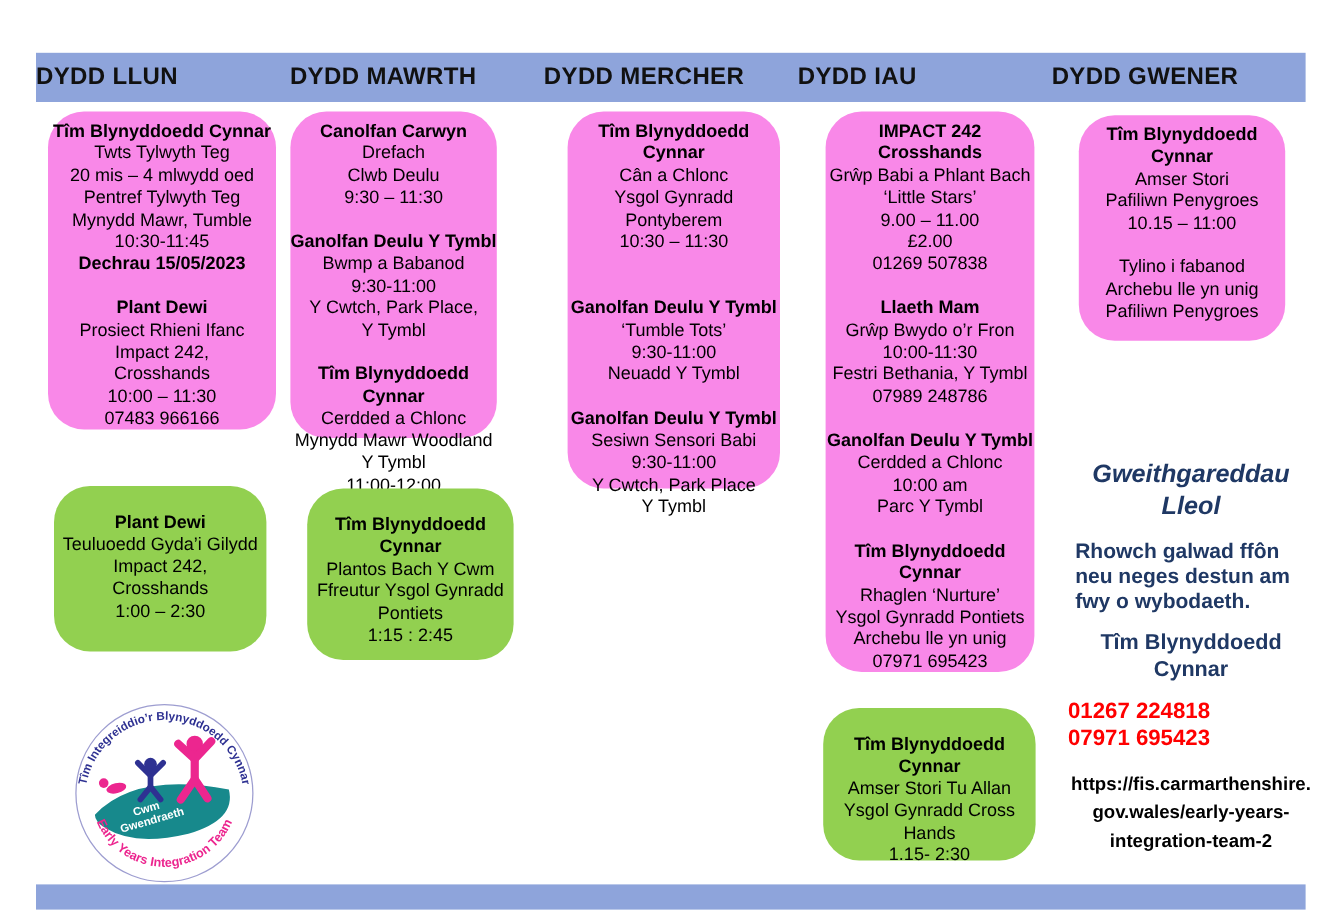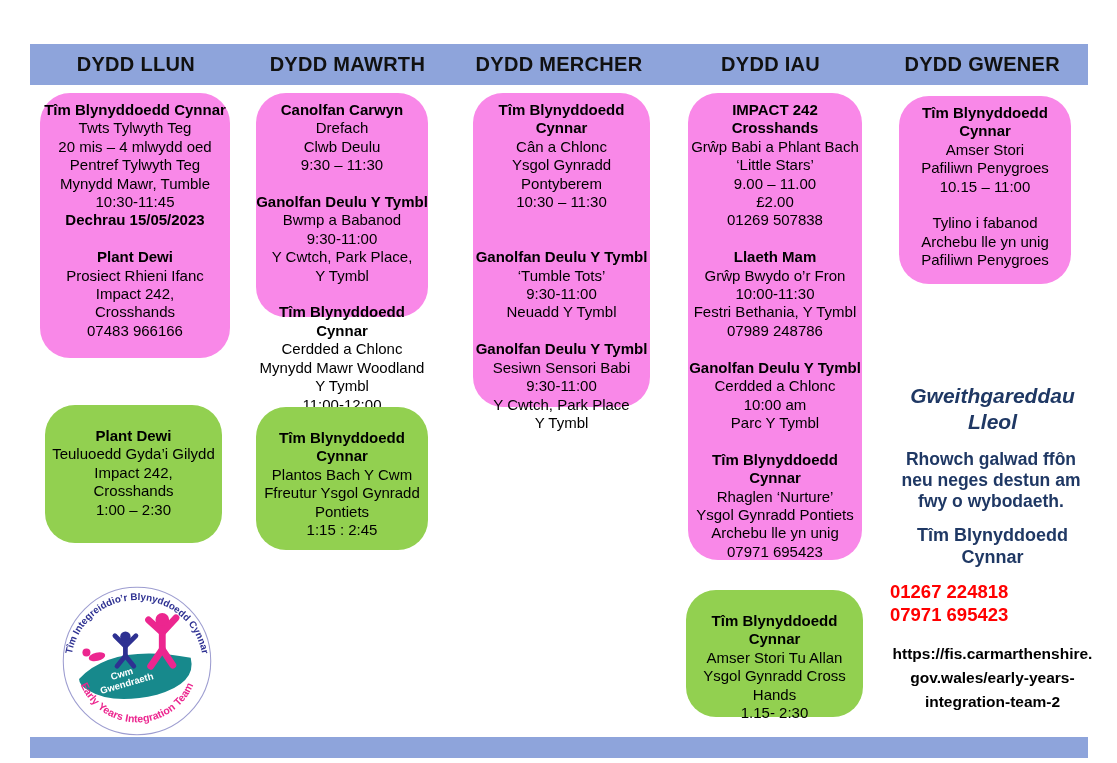--- a/index.html
+++ b/index.html
@@ -8,44 +8,44 @@
     font-family:"Liberation Sans", sans-serif;color:#000;
   }
   .header-bar{
     position:absolute;left:30px;top:44px;width:1058px;height:41px;
     background:var(--header-bar,#8EA4DB);display:flex;align-items:center;
   }
   .footer-bar{
     position:absolute;left:30px;top:737px;width:1058px;height:21px;
     background:var(--header-bar,#8EA4DB);
   }
-  .day{flex:1;text-align:center;font-size:20px;font-weight:bold;color:#111;letter-spacing:.3px;}
+  .day{flex:1;font-size:20px;font-weight:bold;color:#111;letter-spacing:.3px;}
   .card{
     position:absolute;border-radius:30px;text-align:center;
     font-size:15px;line-height:18.4px;padding-top:8px;box-sizing:border-box;color:#000;
   }
   .card.pink{background:var(--pink-card,#F988E8);}
   .card.green{background:var(--green-card,#92D050);padding-top:22px;}
   .card .line{min-height:18.4px;}
   .bold{font-weight:bold;}
   #card-mon-pink{left:40px;top:93px;width:190px;height:265px;}
   #card-mon-green{left:45px;top:405px;width:177px;height:138px;}
-  #card-tue-pink{left:256px;top:93px;width:172px;height:224px;}
+  #card-tue-pink{left:242px;top:93px;width:172px;height:272px;}
   #card-tue-green{left:256px;top:407px;width:172px;height:143px;}
   #card-wed-pink{left:473px;top:93px;width:177px;height:314px;}
   #card-thu-pink{left:688px;top:93px;width:174px;height:467px;}
   #card-thu-green{left:686px;top:590px;width:177px;height:127px;}
   #card-fri-pink{left:899px;top:96px;width:172px;height:188px;}
   .info-panel{position:absolute;left:890px;top:383px;width:205px;}
   .info-title{
     font-size:21px;line-height:26px;font-weight:bold;text-align:center;
     color:var(--navy,#1F3864);margin:0 10px 14px 10px;font-style:italic;
   }
   .info-body{
-    font-size:17.5px;line-height:21px;font-weight:bold;text-align:center;
+    font-size:17.5px;line-height:21px;font-weight:bold;text-align:left;
     color:var(--navy,#1F3864);margin:0 0 12px 6px;width:190px;
   }
   .info-team{
     font-size:18px;line-height:22px;font-weight:bold;text-align:center;
     color:var(--navy,#1F3864);margin:0 25px 12px 25px;
   }
   .info-phones{
     font-size:18.5px;line-height:23px;font-weight:bold;
     color:var(--red,#FF0000);margin-bottom:16px;
   }
@@ -75,20 +75,21 @@
         <div class="line">20 mis – 4 mlwydd oed</div>
         <div class="line">Pentref Tylwyth Teg</div>
         <div class="line">Mynydd Mawr, Tumble</div>
         <div class="line">10:30-11:45</div>
         <div class="line bold">Dechrau 15/05/2023</div>
         <div class="line">&nbsp;</div>
         <div class="line bold">Plant Dewi</div>
         <div class="line">Prosiect Rhieni Ifanc</div>
         <div class="line">Impact 242,</div>
         <div class="line">Crosshands</div>
+        <div class="line">10:00 – 11:30</div>
         <div class="line">07483 966166</div>
       </div>
       <div class="card green" id="card-mon-green">
         <div class="line bold">Plant Dewi</div>
         <div class="line">Teuluoedd Gyda’i Gilydd</div>
         <div class="line">Impact 242,</div>
         <div class="line">Crosshands</div>
         <div class="line">1:00 – 2:30</div>
       </div>
       <div class="card pink" id="card-tue-pink">

